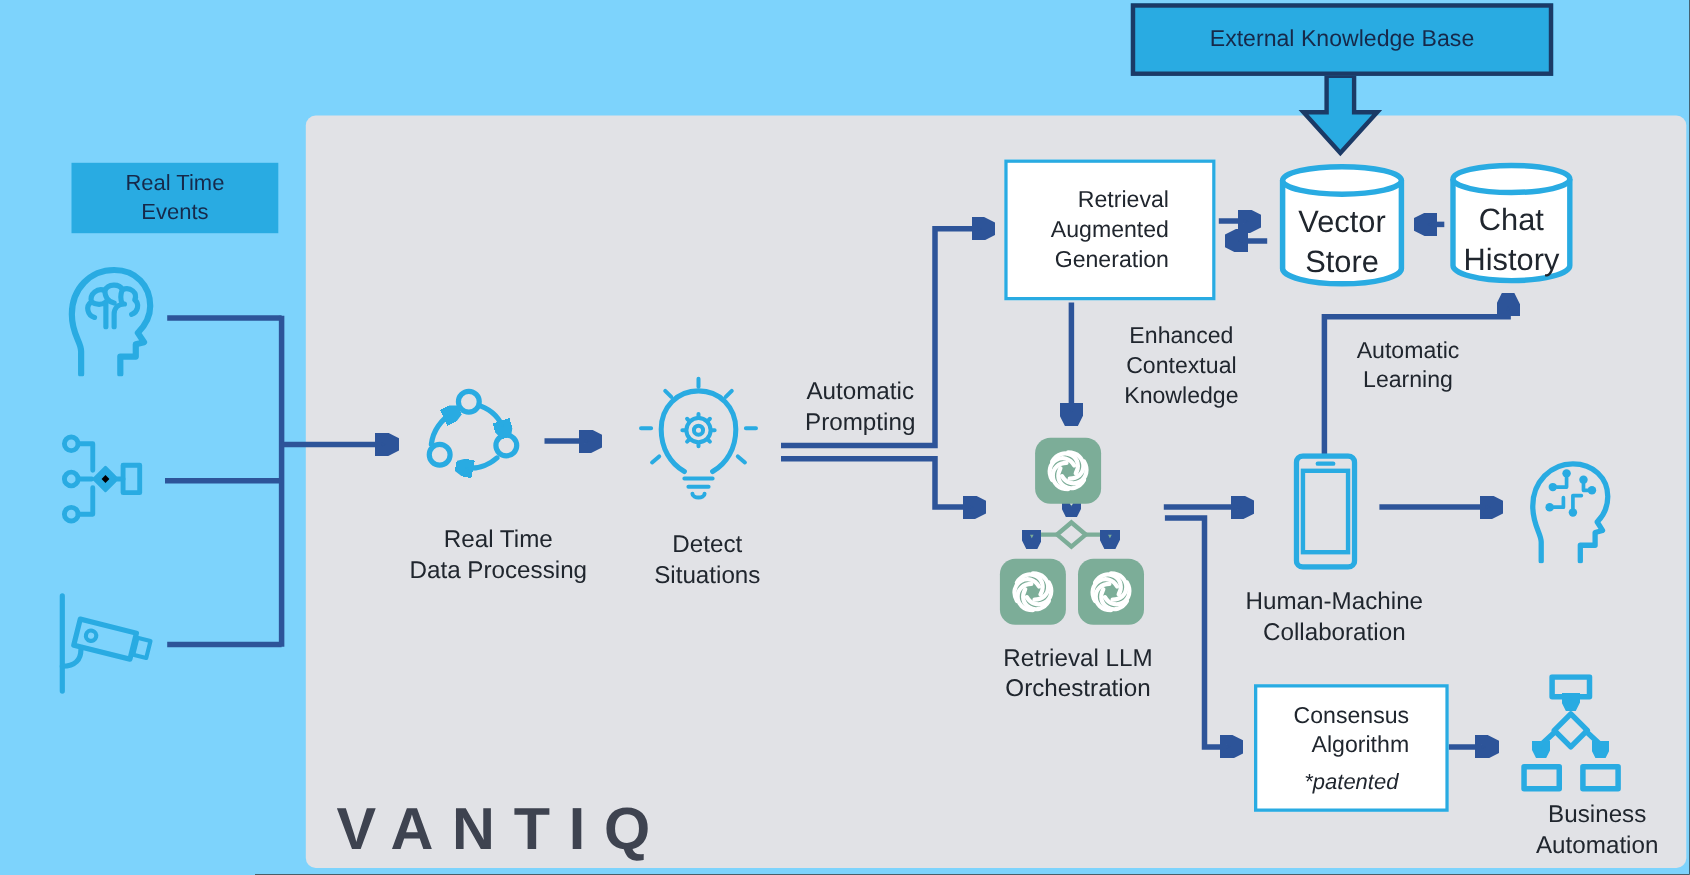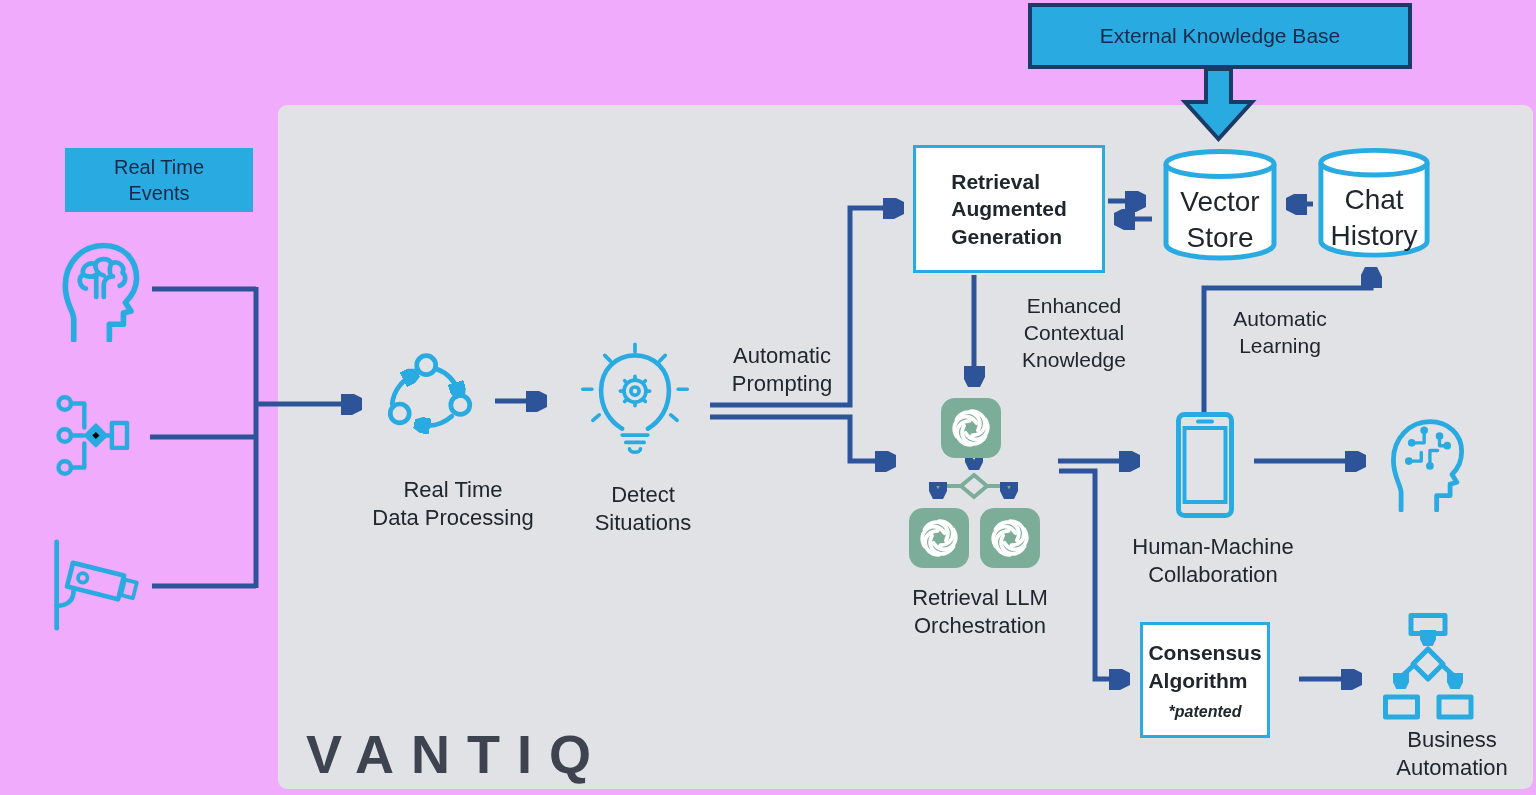--- a/index.html
+++ b/index.html
@@ -1,38 +1,38 @@
 <!DOCTYPE html>
 <html style="--accent-blue: #29ABE2; --navy: #2D5499; --dark-navy: #1B3A66; --sage-green: #7CAD98; --panel-gray: #E1E2E6; --text-dark: #20262E; --box-text-navy: #16294A; --logo-gray: #3E4350;"><head>
 <meta charset="utf-8">
 <style>
   :root{
     --accent-blue:#29ABE2; --navy:#2D5499; --dark-navy:#1B3A66;
     --sage-green:#7CAD98; --panel-gray:#E1E2E6; --text-dark:#20262E;
     --box-text-navy:#16294A; --logo-gray:#3E4350;
   }
   html,body{margin:0;padding:0;background:#000;}
-  .stage{position:relative;width:1536px;height:795px;background:#f0abfc;overflow:hidden;
+  .stage{position:relative;width:1536px;height:795px;background:#7dd3fc;overflow:hidden;
          font-family:"Liberation Sans", sans-serif;color:var(--text-dark);}
   .abs{position:absolute;}
   .panel{position:absolute;left:278px;top:105px;width:1255px;height:684px;
          background:var(--panel-gray);border-radius:9px;}
   .bluebox{position:absolute;background:var(--accent-blue);display:flex;align-items:center;
            justify-content:center;text-align:center;color:var(--box-text-navy);
            font-weight:500;white-space:pre-line;line-height:1.3;}
   .kb-box{left:1028px;top:3px;width:384px;height:66px;font-size:21px;
           border:4px solid var(--dark-navy);box-sizing:border-box;}
   .rte-box{left:65px;top:148px;width:188px;height:64px;font-size:20px;}
   .label{position:absolute;white-space:pre-line;text-align:center;font-size:22px;
          line-height:1.28;font-weight:500;color:var(--text-dark);}
   .whitebox{position:absolute;background:#fff;border:3px solid var(--accent-blue);
             box-sizing:border-box;display:flex;flex-direction:column;align-items:center;
-            justify-content:center;text-align:left;font-weight:700;color:var(--text-dark);}
+            justify-content:center;text-align:right;font-weight:400;color:var(--text-dark);}
   .whitebox .bx-label{white-space:pre-line;font-size:21px;line-height:1.3;}
-  .whitebox .bx-note{font-style:italic;font-size:16px;margin-top:9px;}
+  .whitebox .bx-note{font-style:italic;font-size:20px;margin-top:9px;}
   .icon{color:var(--accent-blue);}
   .icon path,.icon rect,.icon circle,.icon line,.icon ellipse{vector-effect:none;}
   .llm-chip{position:absolute;width:60px;height:60px;background:var(--sage-green);
             border-radius:14px;display:flex;align-items:center;justify-content:center;}
   .flow path{stroke:var(--navy);stroke-width:5;fill:none;}
   .flow .gpath{stroke:var(--sage-green);stroke-width:4;}
   .flow .kb-poly{fill:var(--accent-blue);stroke:var(--dark-navy);stroke-width:4;}
   .cyl-label{position:absolute;white-space:pre-line;text-align:center;font-size:28px;
              line-height:1.3;font-weight:500;color:var(--text-dark);}
   .logo{position:absolute;left:306px;top:723px;font-size:54px;font-weight:600;
@@ -234,21 +234,21 @@
     <g fill="currentColor" stroke="none">
       <circle cx="40" cy="17" r="4"></circle>
         <circle cx="27" cy="30" r="4"></circle>
         <circle cx="56" cy="23" r="4"></circle>
       <circle cx="64" cy="33" r="4"></circle>
         <circle cx="24" cy="49" r="4"></circle>
         <circle cx="46" cy="54" r="4"></circle>
     </g>
   </svg>
 
-  <div class="whitebox" style="left:1140px;top:622px;width:130px;height:116px">
+  <div class="whitebox" style="left:1140px;top:622px;width:177px;height:116px">
     <span class="bx-label">Consensus
 Algorithm</span>
     <span class="bx-note">*patented</span>
   </div>
 
   <svg class="abs icon" style="left:1382px;top:613px" width="94" height="108" viewBox="0 0 92 108" fill="none" stroke="currentColor" stroke-width="5" stroke-linecap="round" stroke-linejoin="round">
     <defs>
       <marker id="arrb2" viewBox="0 0 10 10" refX="6" refY="5" markerWidth="3.2" markerHeight="3.2" orient="auto-start-reverse" markerUnits="strokeWidth">
         <path d="M0,0 L10,5 L0,10 z" fill="#29ABE2"></path>
       </marker>

